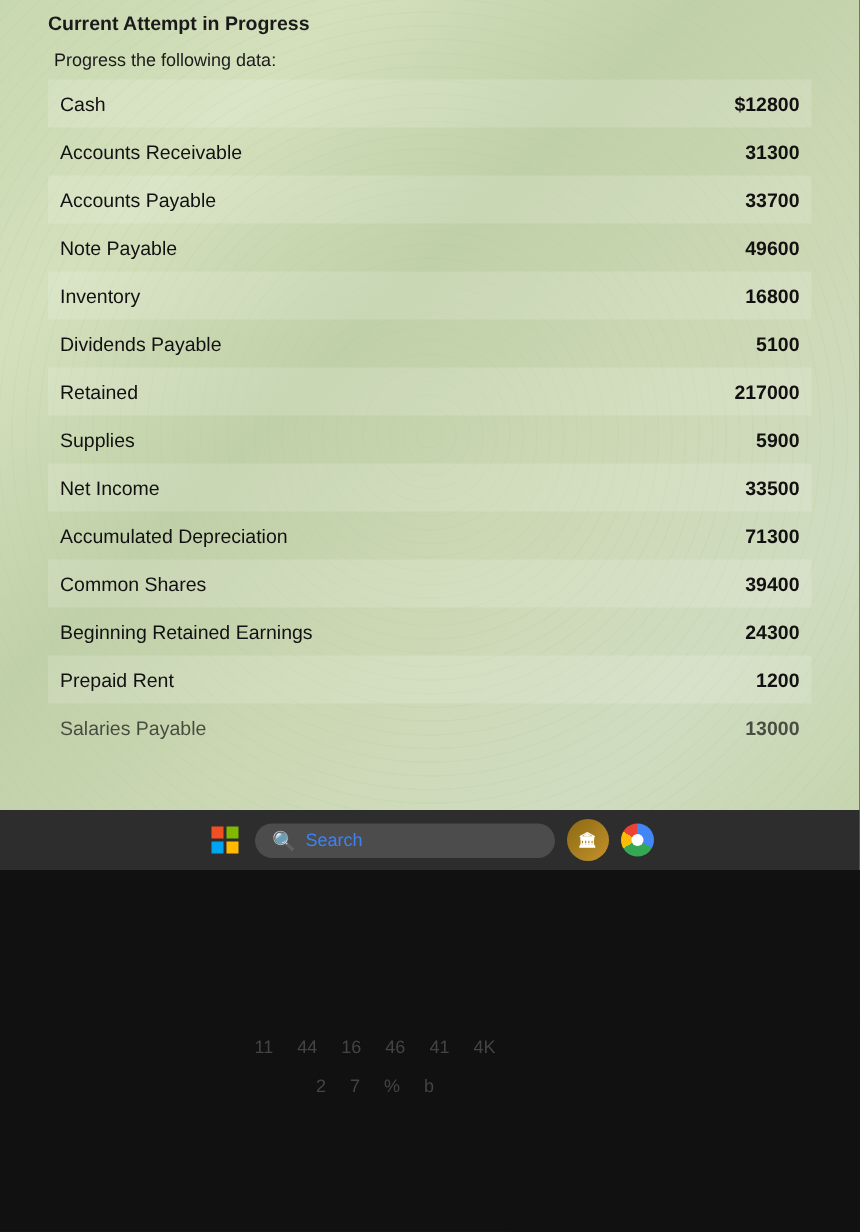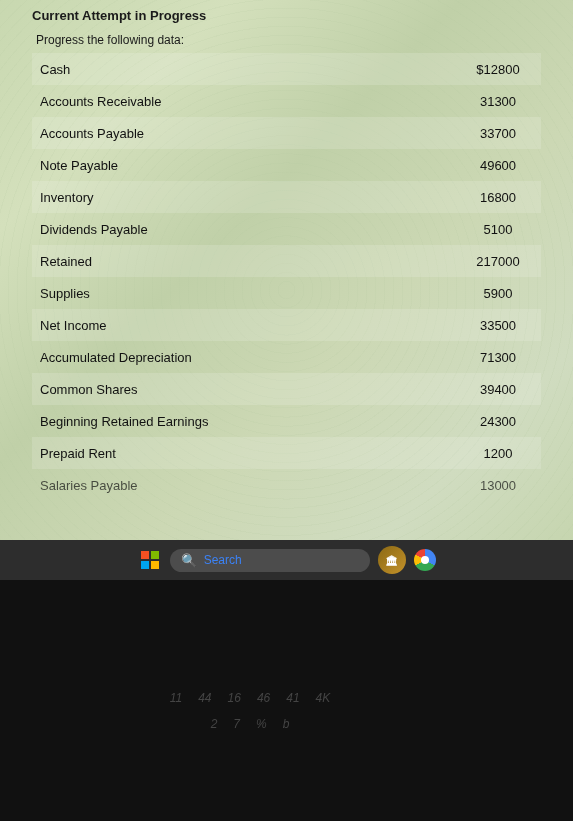--- a/index.html
+++ b/index.html
@@ -73,22 +73,22 @@
     .item-label {
       font-size: 13px;
       color: #111111;
       font-weight: 400;
       text-align: center;
     }
 
     .item-value {
       font-size: 13px;
       color: #111111;
-      font-weight: 400;
-      text-align: center;
+      font-weight: 700;
+      text-align: right;
       min-width: 70px;
     }
 
     .partially-visible {
       opacity: 0.7;
     }
 
     
     .taskbar {
       width: 573px;
@@ -188,21 +188,20 @@
     .keyboard-area {
       position: absolute;
       bottom: 0;
       width: 500px;
       height: 220px;
       display: flex;
       flex-direction: column;
       align-items: center;
       justify-content: center;
       gap: 12px;
-      font-style: italic;
     }
 
     .keyboard-row {
       display: flex;
       gap: 4px;
       align-items: center;
     }
 
     .key-symbols {
       display: flex;

